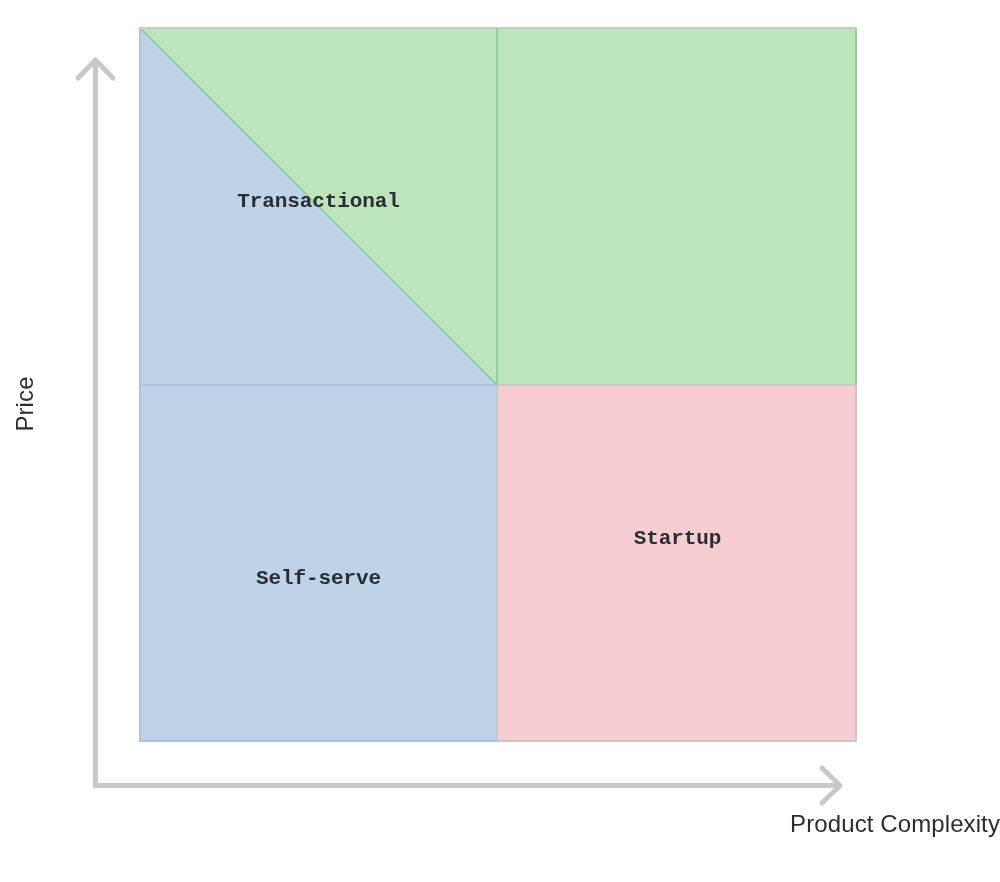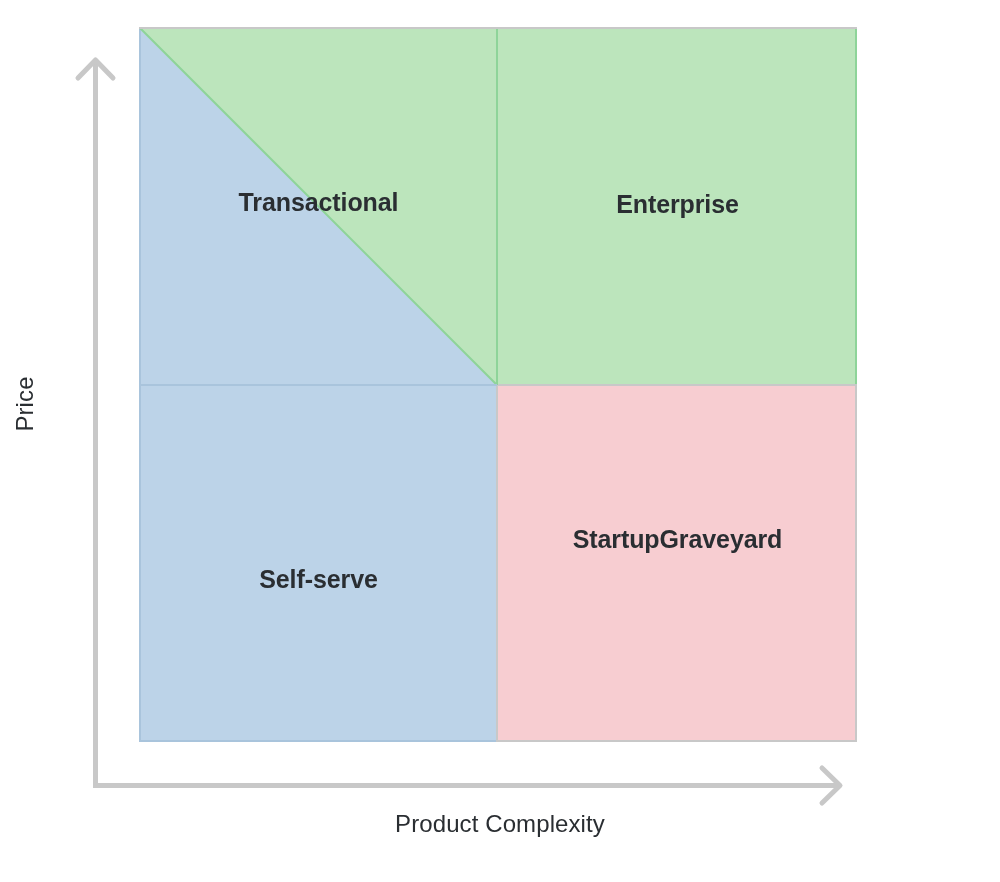--- a/index.html
+++ b/index.html
@@ -52,26 +52,27 @@
   }
 
   
   .quad-label {
     position: absolute;
     display: flex;
     align-items: center;
     justify-content: center;
     text-align: left;
     font-weight: 700;
-    font-size: 25px;
+    font-size: 21px;
     line-height: 1.38;
     letter-spacing: -0.1px;
     color: #2a2e32;
     white-space: pre-line;
     user-select: none;
+    font-family: Liberation Mono, monospace;
   }
 
   #label-transactional {
     left: 0px;
     top: 155px;
     width: 359px;
     height: 40px;
   }
   #label-enterprise {
     left: 359px;
@@ -104,21 +105,21 @@
     color: #2a2e32;
     letter-spacing: 0.1px;
     white-space: nowrap;
     user-select: none;
   }
 
   #x-axis-title {
     left: 0;
     top: 810px;
     width: 1000px;
-    text-align: center;
+    text-align: right;
   }
 
   #y-axis-title {
     left: -35px;
     top: 390px;
     width: 120px;
     text-align: center;
     transform: rotate(-90deg);
     transform-origin: center center;
   }
@@ -153,27 +154,25 @@
 
       <line x1="358" y1="1" x2="358" y2="358" stroke="#8ed499" stroke-width="2"></line>
 
       <line x1="1" y1="358" x2="358" y2="358" stroke="#a9c4dc" stroke-width="2"></line>
 
       <line x1="0" y1="0.5" x2="718" y2="0.5" stroke="#c8c8c8" stroke-width="3"></line>
     </svg>
 
     <div class="quad-label" id="label-transactional">Transactional</div>
 
-    <div class="quad-label" id="label-enterprise">Enterprise</div>
 
     <div class="quad-label" id="label-selfserve">Self-serve</div>
 
     <div class="quad-label" id="label-startup-graveyard">
       <span class="gl-line">Startup</span>
-      <span class="gl-line">Graveyard</span>
     </div>
   </div>
 
   <div class="axis-title" id="x-axis-title">Product Complexity</div>
 
   <div class="axis-title" id="y-axis-title">Price</div>
 
 </div>
 
 </body></html>

